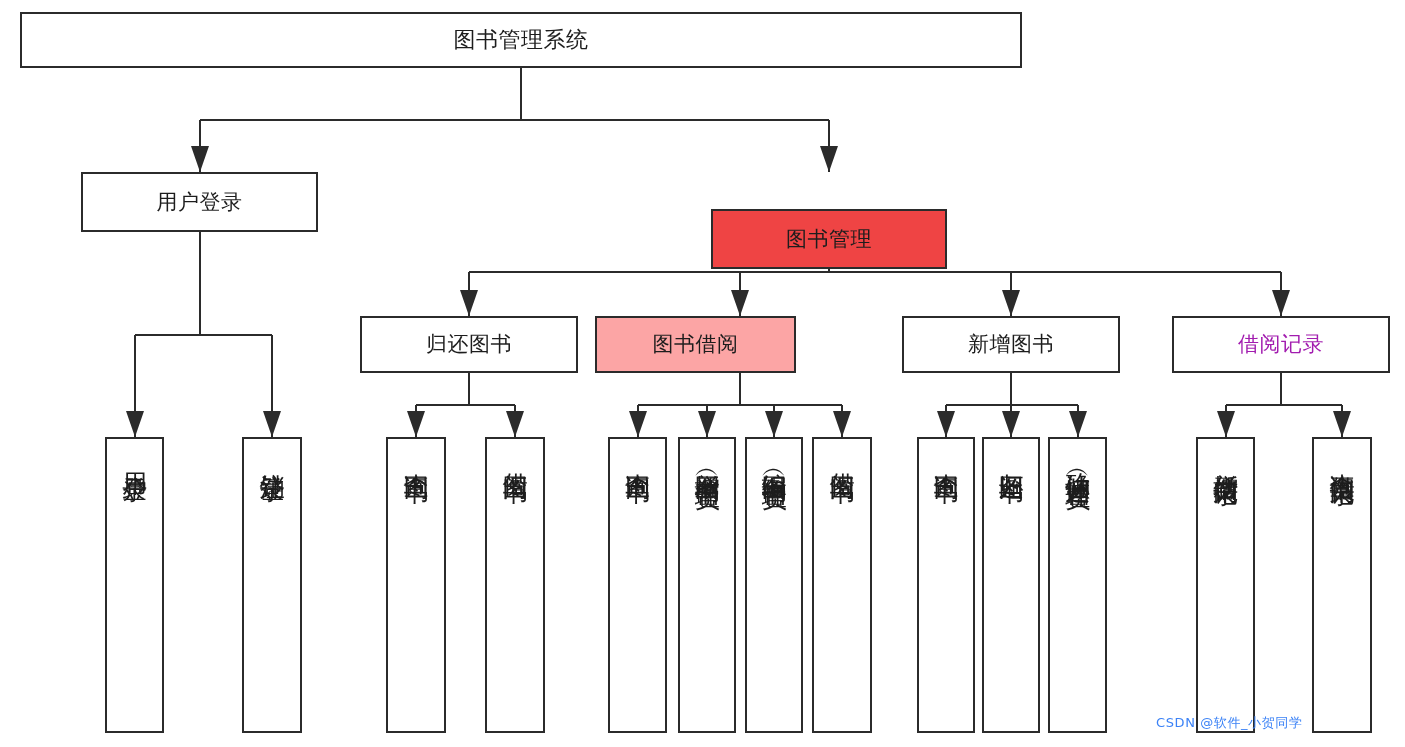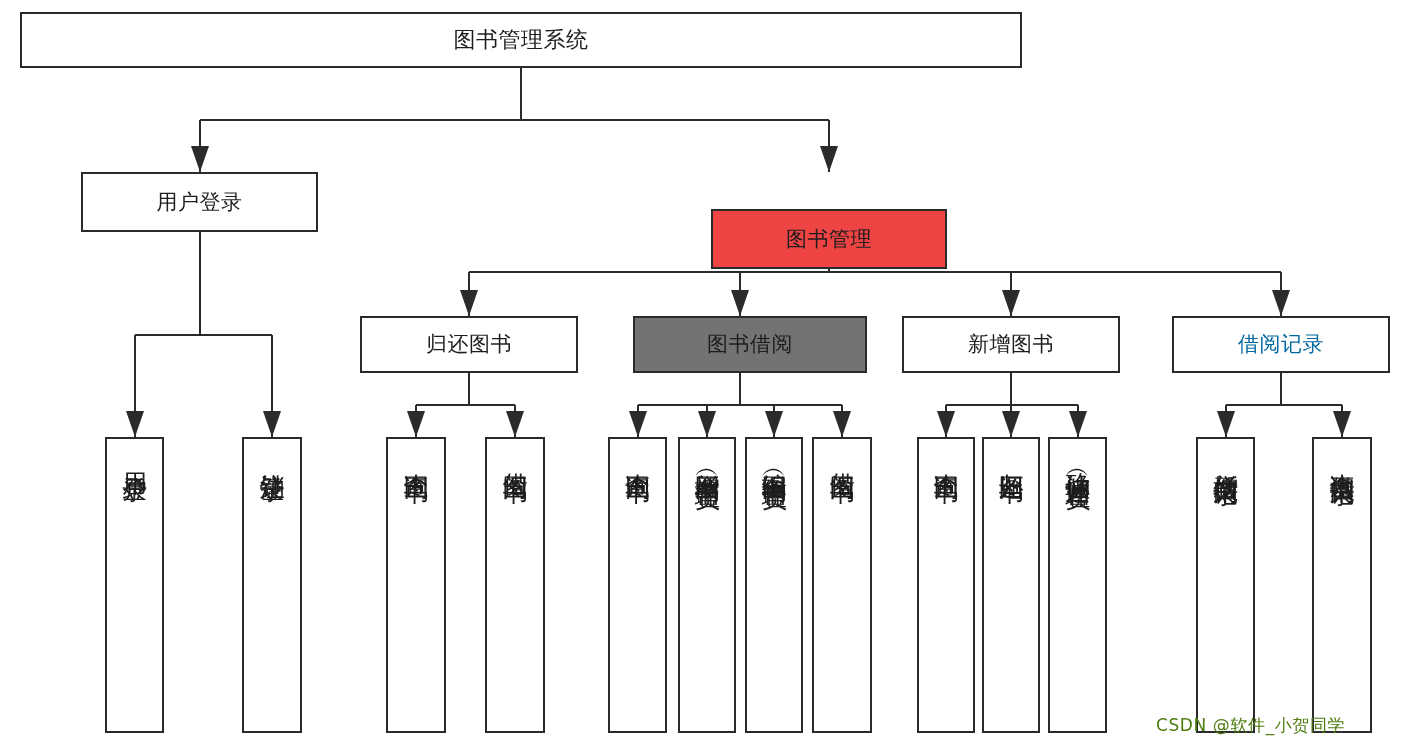--- a/index.html
+++ b/index.html
@@ -63,22 +63,22 @@
   }
   .node-v {
     align-items: flex-start;
     justify-content: center;
     padding-top: 14px;
   }
   #watermark {
     position: absolute;
     left: 1156px;
     top: 714px;
-    font-size: 17px;
-    color: #4d7c0f;
+    font-size: 13px;
+    color: #3b82f6;
     white-space: nowrap;
     letter-spacing: 0.6px;
     pointer-events: none;
   }
 </style>
 </head>
 <body>
 
 <div id="diagram-canvas">
   <svg id="edge-layer" viewBox="0 0 1405 747" xmlns="http://www.w3.org/2000/svg">
@@ -142,27 +142,27 @@
       </div>
       <div class="node node-h" style="left: 81px; top: 172px; width: 237px; height: 60px; border-color: rgb(43, 43, 43); background: rgb(255, 255, 255); color: rgb(29, 29, 29);">
         <span class="node-label">用户登录</span>
       </div>
       <div class="node node-h" style="left: 711px; top: 172px; width: 236px; height: 60px; border-color: rgb(43, 43, 43); background: #ef4444; color: rgb(29, 29, 29); margin-top: 37px;">
         <span class="node-label">图书管理</span>
       </div>
       <div class="node node-h" style="left: 360px; top: 316px; width: 218px; height: 57px; border-color: rgb(43, 43, 43); background: rgb(255, 255, 255); color: rgb(29, 29, 29);">
         <span class="node-label">归还图书</span>
       </div>
-      <div class="node node-h" style="left: 633px; top: 316px; width: 234px; height: 57px; border-color: rgb(43, 43, 43); background: #737373; color: rgb(29, 29, 29);">
+      <div class="node node-h" style="left: 595px; top: 316px; width: 201px; height: 57px; border-color: rgb(43, 43, 43); background: #fca5a5; color: rgb(29, 29, 29);">
         <span class="node-label">图书借阅</span>
       </div>
       <div class="node node-h" style="left: 902px; top: 316px; width: 218px; height: 57px; border-color: rgb(43, 43, 43); background: rgb(255, 255, 255); color: rgb(29, 29, 29);">
         <span class="node-label">新增图书</span>
       </div>
-      <div class="node node-h" style="left: 1172px; top: 316px; width: 218px; height: 57px; border-color: rgb(43, 43, 43); background: rgb(255, 255, 255); color: #0369a1;">
+      <div class="node node-h" style="left: 1172px; top: 316px; width: 218px; height: 57px; border-color: rgb(43, 43, 43); background: rgb(255, 255, 255); color: #a21caf;">
         <span class="node-label">借阅记录</span>
       </div>
       <div class="node node-v" style="left: 105px; top: 437px; width: 59px; height: 296px; border-color: rgb(43, 43, 43); background: rgb(255, 255, 255); color: rgb(29, 29, 29);">
         <span class="node-label">用户登录</span>
       </div>
       <div class="node node-v" style="left: 242px; top: 437px; width: 60px; height: 296px; border-color: rgb(43, 43, 43); background: rgb(255, 255, 255); color: rgb(29, 29, 29);">
         <span class="node-label">注销登录</span>
       </div>
       <div class="node node-v" style="left: 386px; top: 437px; width: 60px; height: 296px; border-color: rgb(43, 43, 43); background: rgb(255, 255, 255); color: rgb(29, 29, 29);">
         <span class="node-label">查询图书</span>

